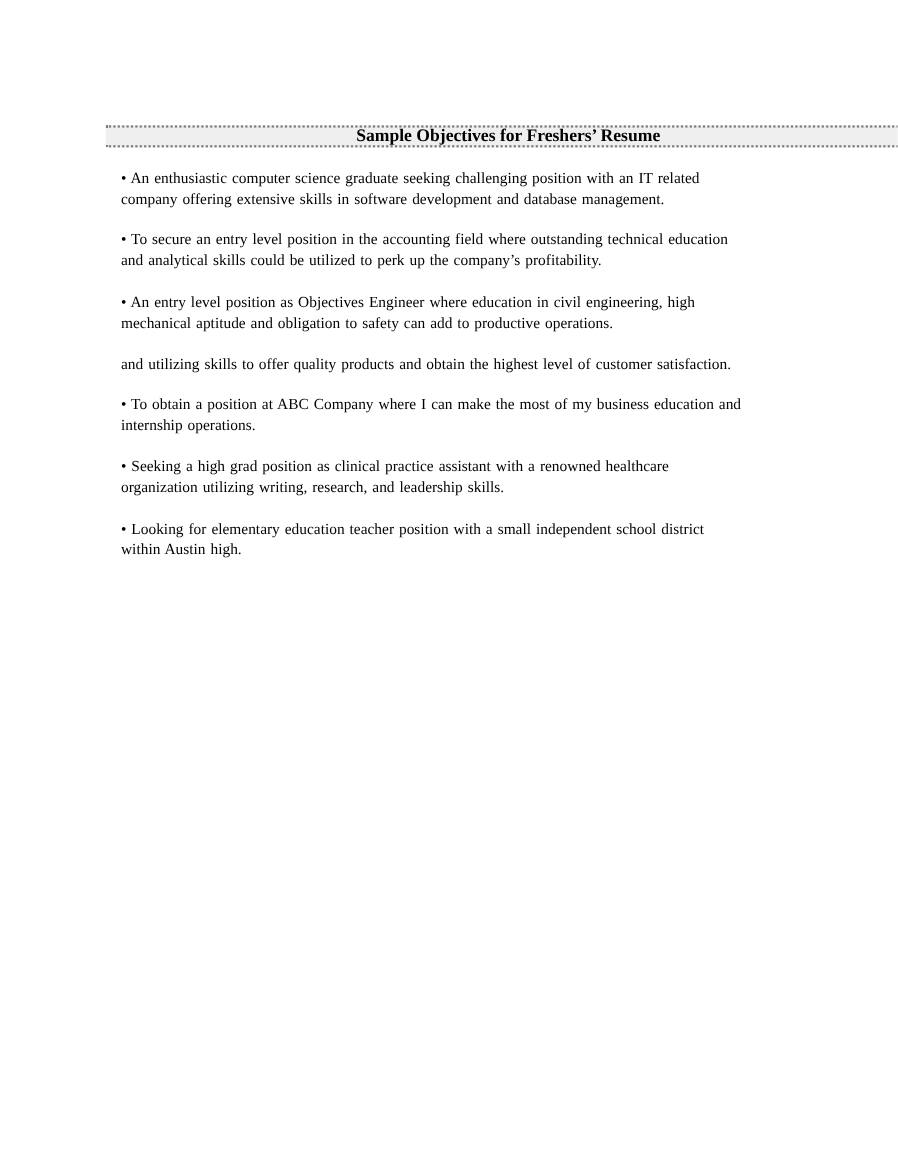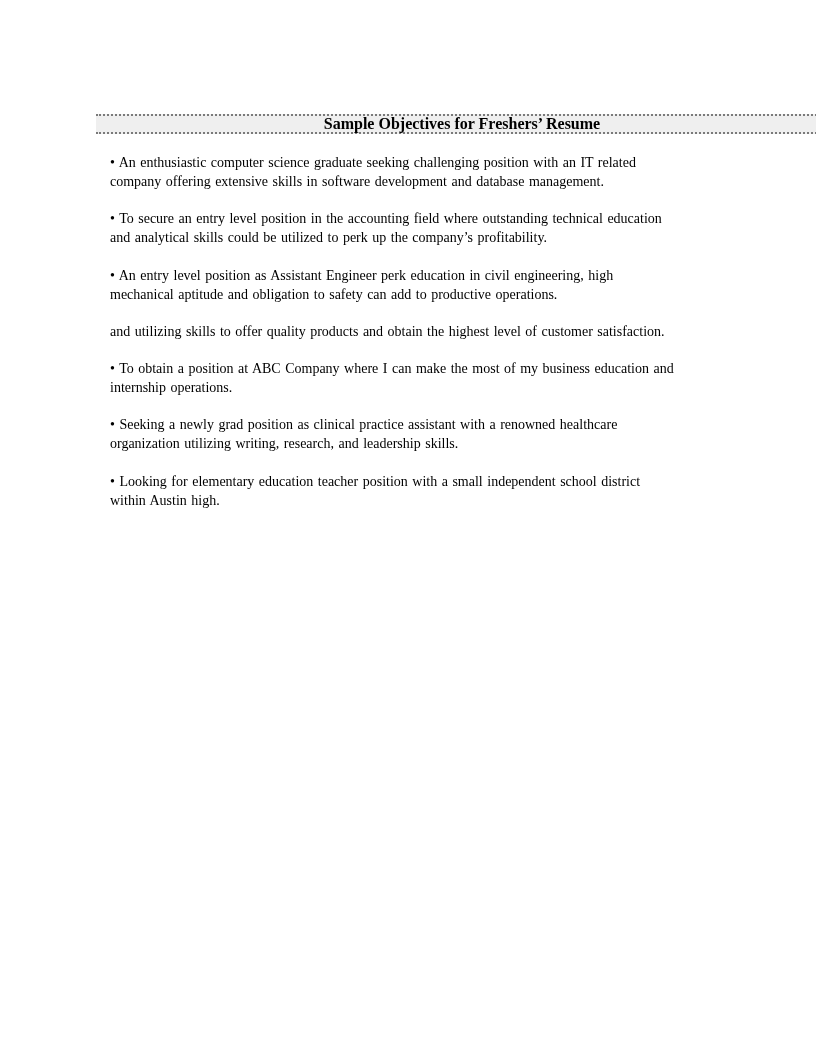--- a/index.html
+++ b/index.html
@@ -73,32 +73,32 @@
   <ul class="objectives">
     <li class="objective">
       <span class="line"><span class="bullet">•</span><span> An  enthusiastic  computer  science  graduate seeking  challenging position  with  an  IT  related</span></span>
       <span class="line">company  offering  extensive  skills  in  software  development  and  database  management.</span>
     </li>
     <li class="objective">
       <span class="line"><span class="bullet">•</span><span> To  secure  an  entry level  position  in  the  accounting  field  where  outstanding  technical  education</span></span>
       <span class="line">and  analytical  skills  could  be  utilized  to  perk  up  the  company’s  profitability.</span>
     </li>
     <li class="objective">
-      <span class="line"><span class="bullet">•</span><span> An  entry  level position  as  Assistant  Engineer  perk  education  in  civil  engineering,  high</span></span>
+      <span class="line"><span class="bullet">•</span><span> An  entry  level position  as  Objectives  Engineer  where  education  in  civil  engineering,  high</span></span>
       <span class="line">mechanical  aptitude  and  obligation  to  safety  can  add  to  productive  operations.</span>
     </li>
     <li class="objective">
       <span class="line">and  utilizing  skills  to  offer quality  products  and  obtain  the  highest  level  of customer satisfaction.</span>
     </li>
     <li class="objective">
       <span class="line"><span class="bullet">•</span><span> To  obtain  a  position  at  ABC  Company  where  I  can  make  the  most  of  my  business education and</span></span>
       <span class="line">internship  operations.</span>
     </li>
     <li class="objective">
-      <span class="line"><span class="bullet">•</span><span> Seeking  a  newly  grad  position  as  clinical  practice  assistant  with  a  renowned healthcare</span></span>
+      <span class="line"><span class="bullet">•</span><span> Seeking  a  high  grad  position  as  clinical  practice  assistant  with  a  renowned healthcare</span></span>
       <span class="line">organization  utilizing  writing,  research,  and  leadership  skills.</span>
     </li>
     <li class="objective">
       <span class="line"><span class="bullet">•</span><span> Looking  for  elementary  education  teacher  position  with  a small independent  school district</span></span>
       <span class="line">within Austin high.</span>
     </li>
   </ul>
 
 </div>
 

